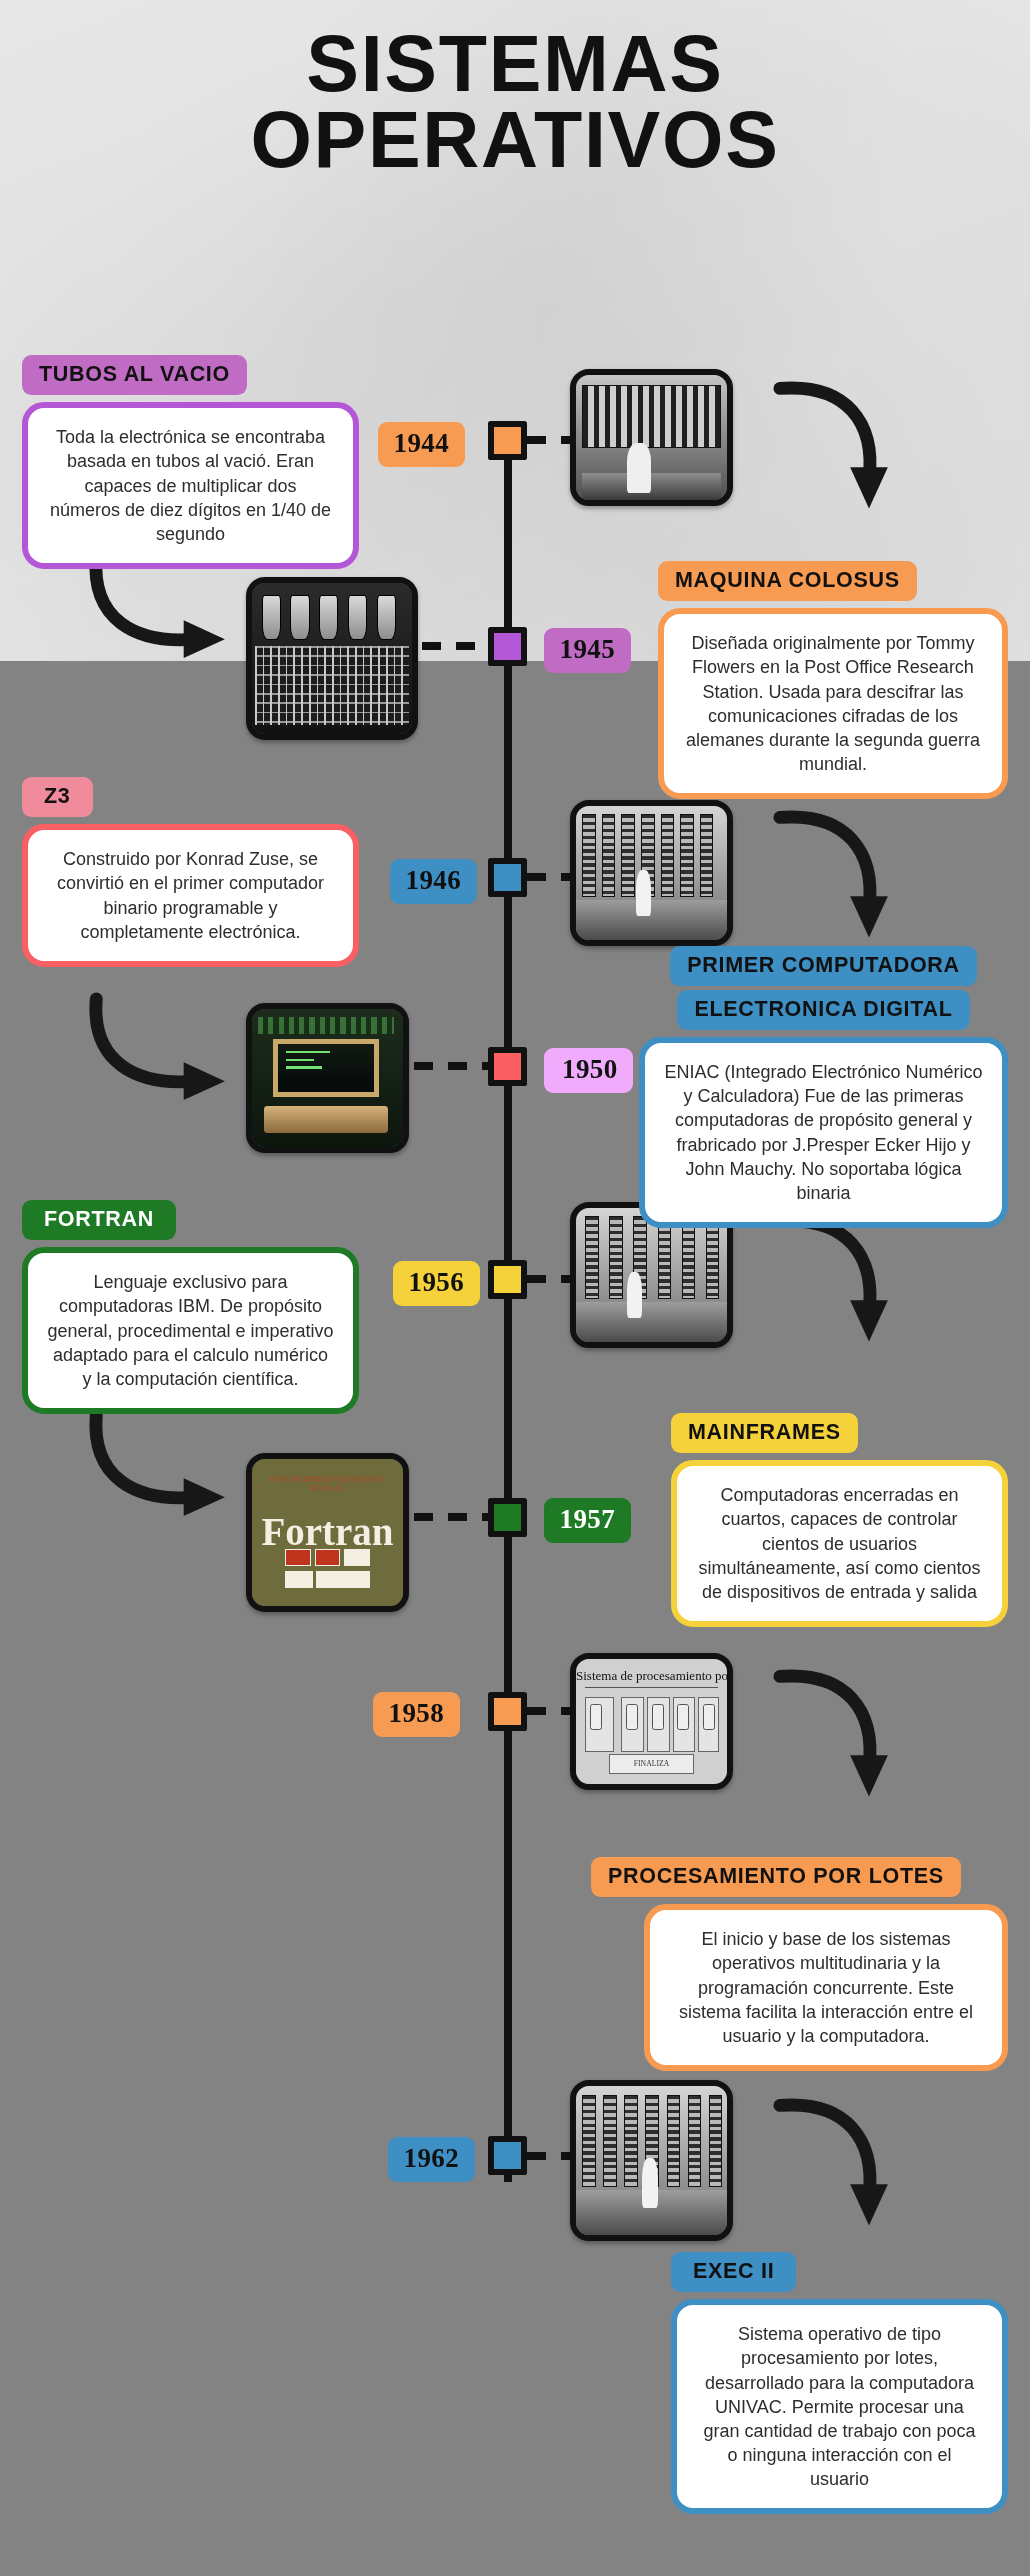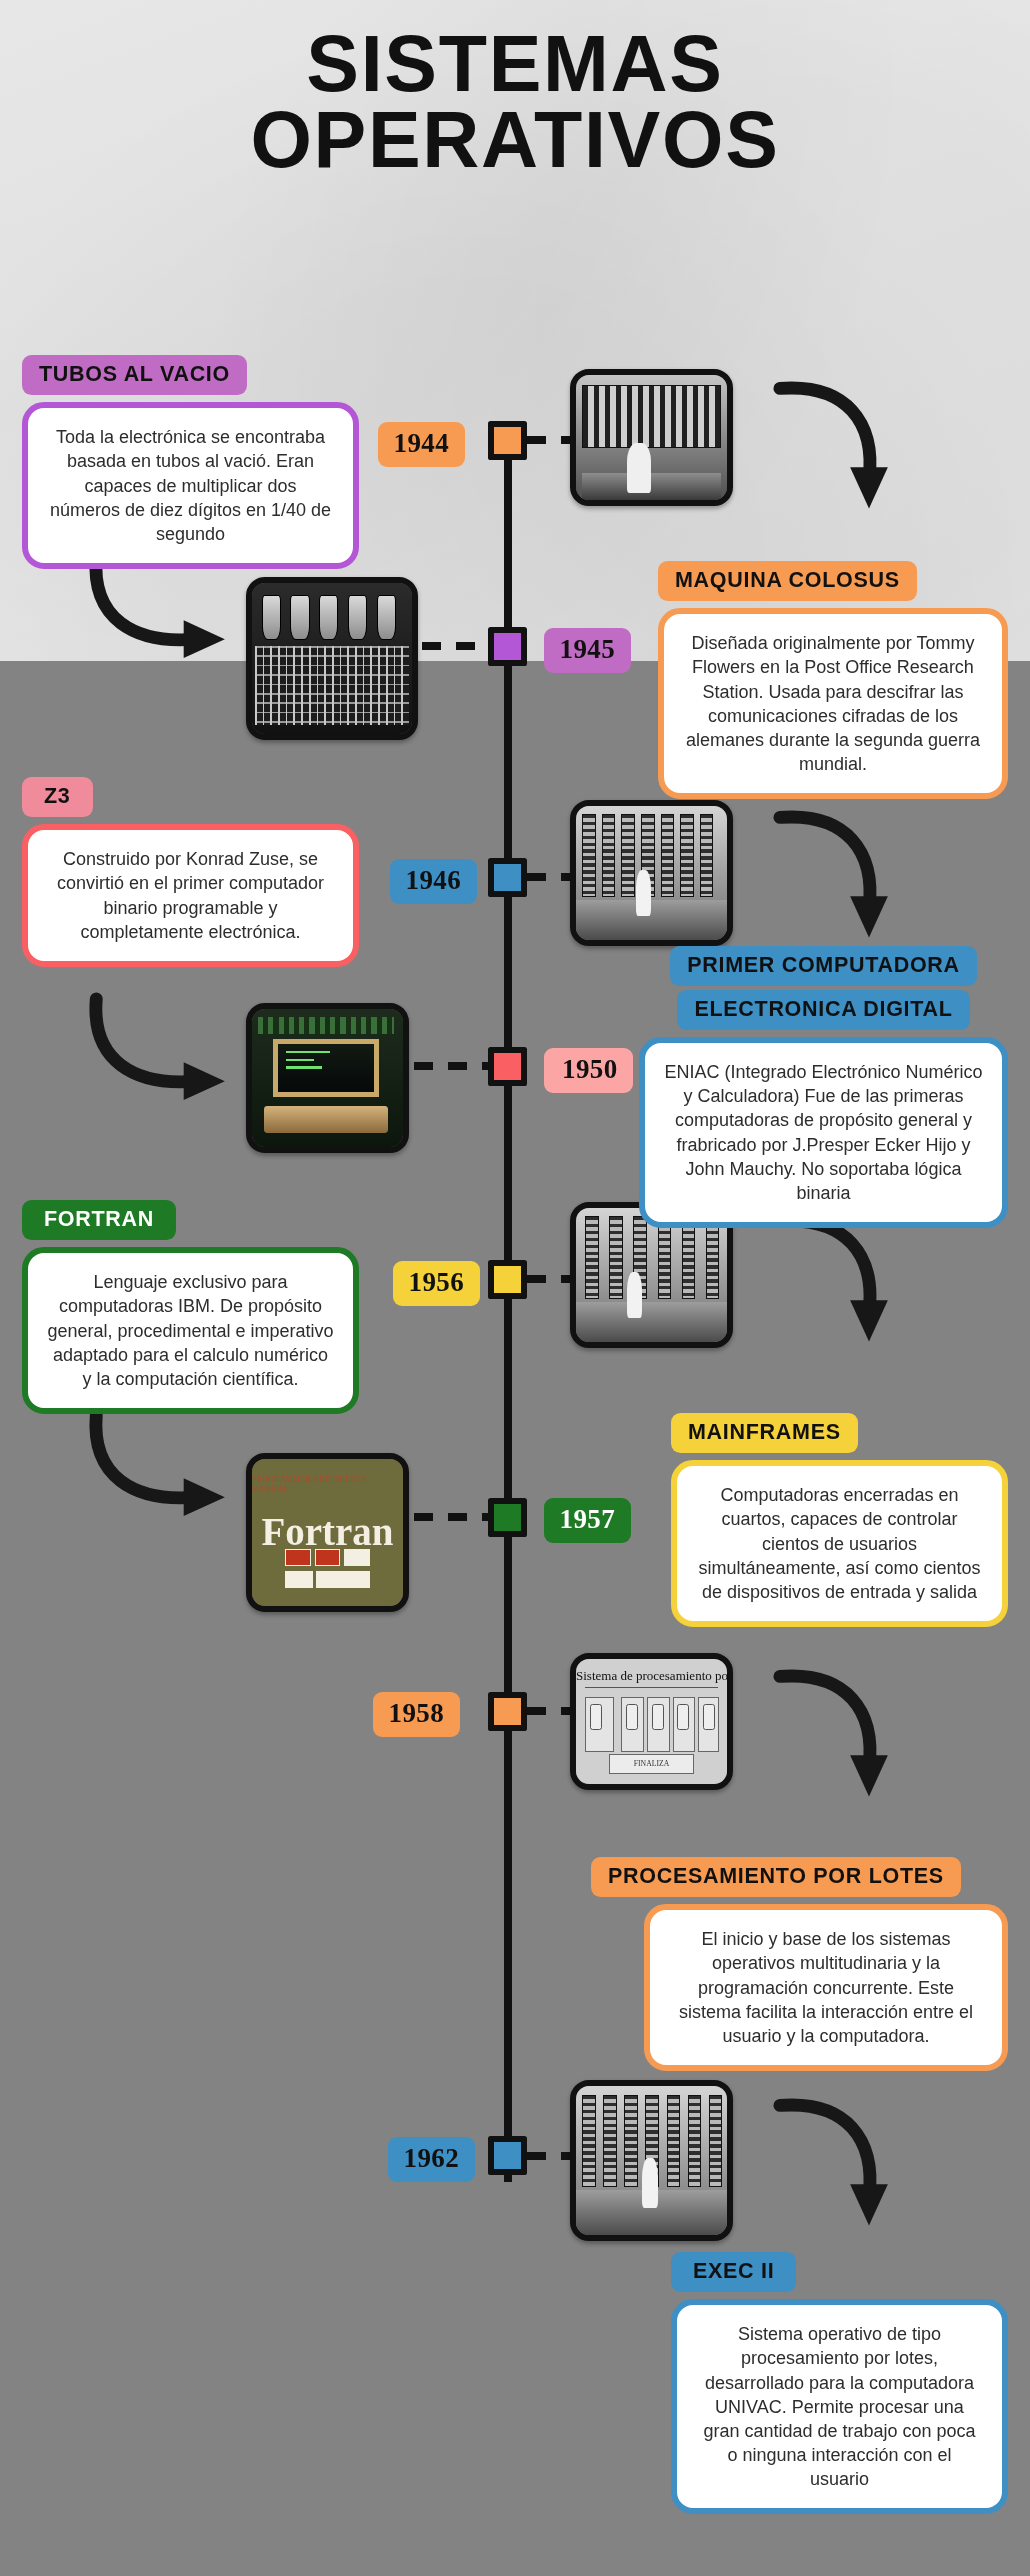--- a/index.html
+++ b/index.html
@@ -133,21 +133,21 @@
     background:repeating-linear-gradient(to right,#3a6f3a 0 5.2px,#163016 5.2px 10.3px);
   }
   .art-fortran { background:#6e6b3c; }
   .art-fortran .ftitle {
     position:absolute; left:0; right:0; top:34%;
     text-align:center; color:#f3efe2; font-size:39px;
     font-family:"Liberation Serif", serif; font-weight:700;
   }
   .art-fortran .fsub {
     position:absolute; left:0; right:0; top:11%;
-    text-align:left; color:#b5462b; font-size:7.7px; letter-spacing:0.4px;
+    text-align:center; color:#b5462b; font-size:7.7px; letter-spacing:0.4px;
     font-family:"Liberation Serif", serif;
   }
   .art-fortran .cards {
     position:absolute; left:22%; right:22%; bottom:13%; height:26%;
   }
   .art-fortran .cards .r { display:flex; gap:3.4px; height:46%; margin-bottom:4.3px; }
   .art-fortran .cards .c { flex:1; border:1.7px solid #f3efe2; background:#f3efe2; }
   .art-fortran .cards .c.red { background:#c0341d; }
   .art-diagram { background:#d0d0d0; }
   .art-diagram .dhead {
@@ -291,21 +291,21 @@
     <div class="screen">
         <i style="top:14%"></i>
         <i style="top:30%;width:30%"></i>
         <i style="top:46%;width:38%"></i>
       </div>
     <div class="base"></div>
   </div>
 </div>
 <div class="dash" style="left:414px; top:1062px; width:74px;"></div>
 <div class="node" style="left:488px; top:1047px; background:#fa5f63;"></div>
-<div class="year" style="left:544px; top:1048px; background:#fca5a5;padding-left:18px;">1950</div>
+<div class="year" style="left:544px; top:1048px; background:#f0abfc;padding-left:18px;">1950</div>
 <div class="callout" style="left:639px; top:933px; width:369px; text-align:center;">
   <span class="tagwrap">
     <span class="tag" style="background:#3d8fc4;">PRIMER COMPUTADORA</span>
   </span>
   <span class="tagwrap">
     <span class="tag tag2" style="background:#3d8fc4;">ELECTRONICA DIGITAL</span>
   </span>
   <div class="body" style="border-color:#3d8fc4;">ENIAC (Integrado Electrónico Numérico y Calculadora) Fue de las primeras computadoras de propósito general y frabricado por J.Presper Ecker Hijo y John Mauchy. No soportaba lógica binaria</div>
 </div>
 

